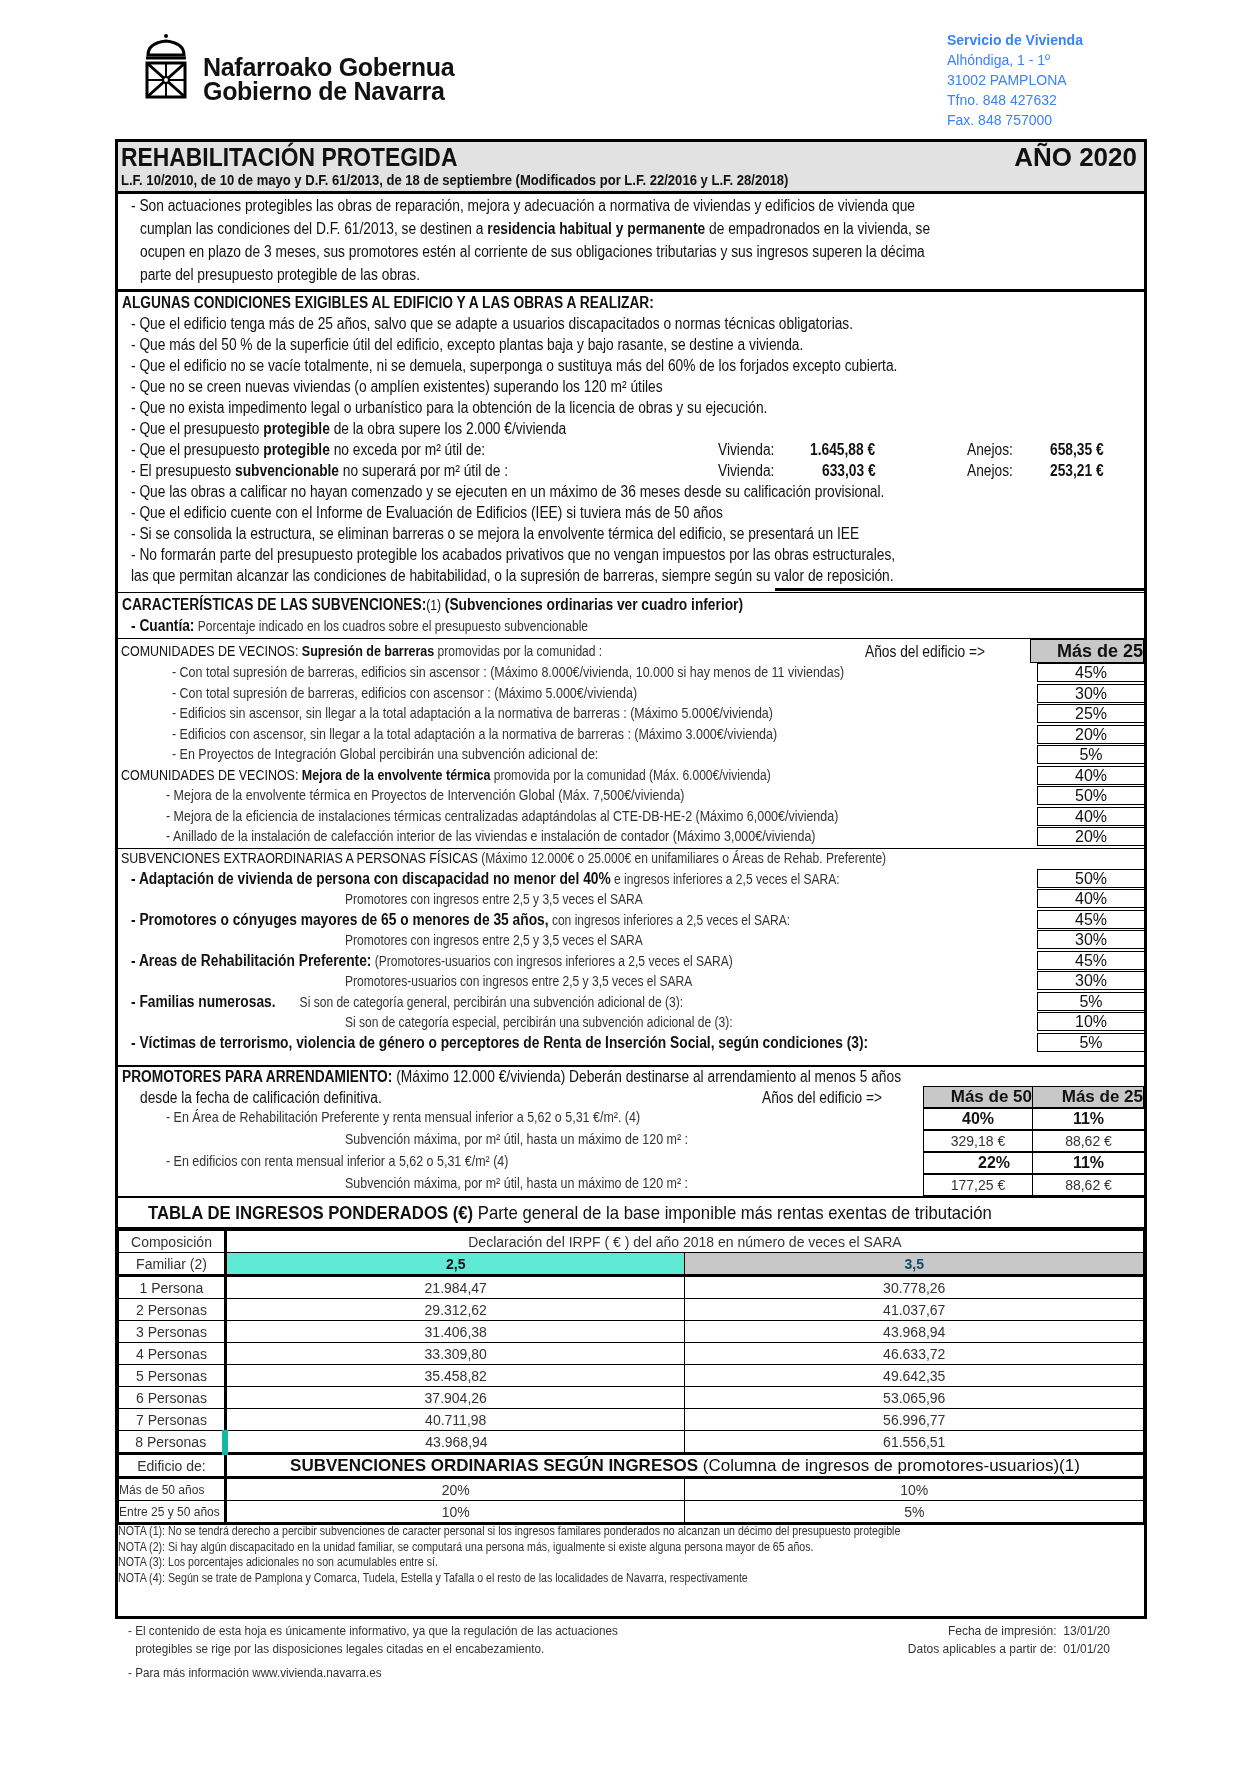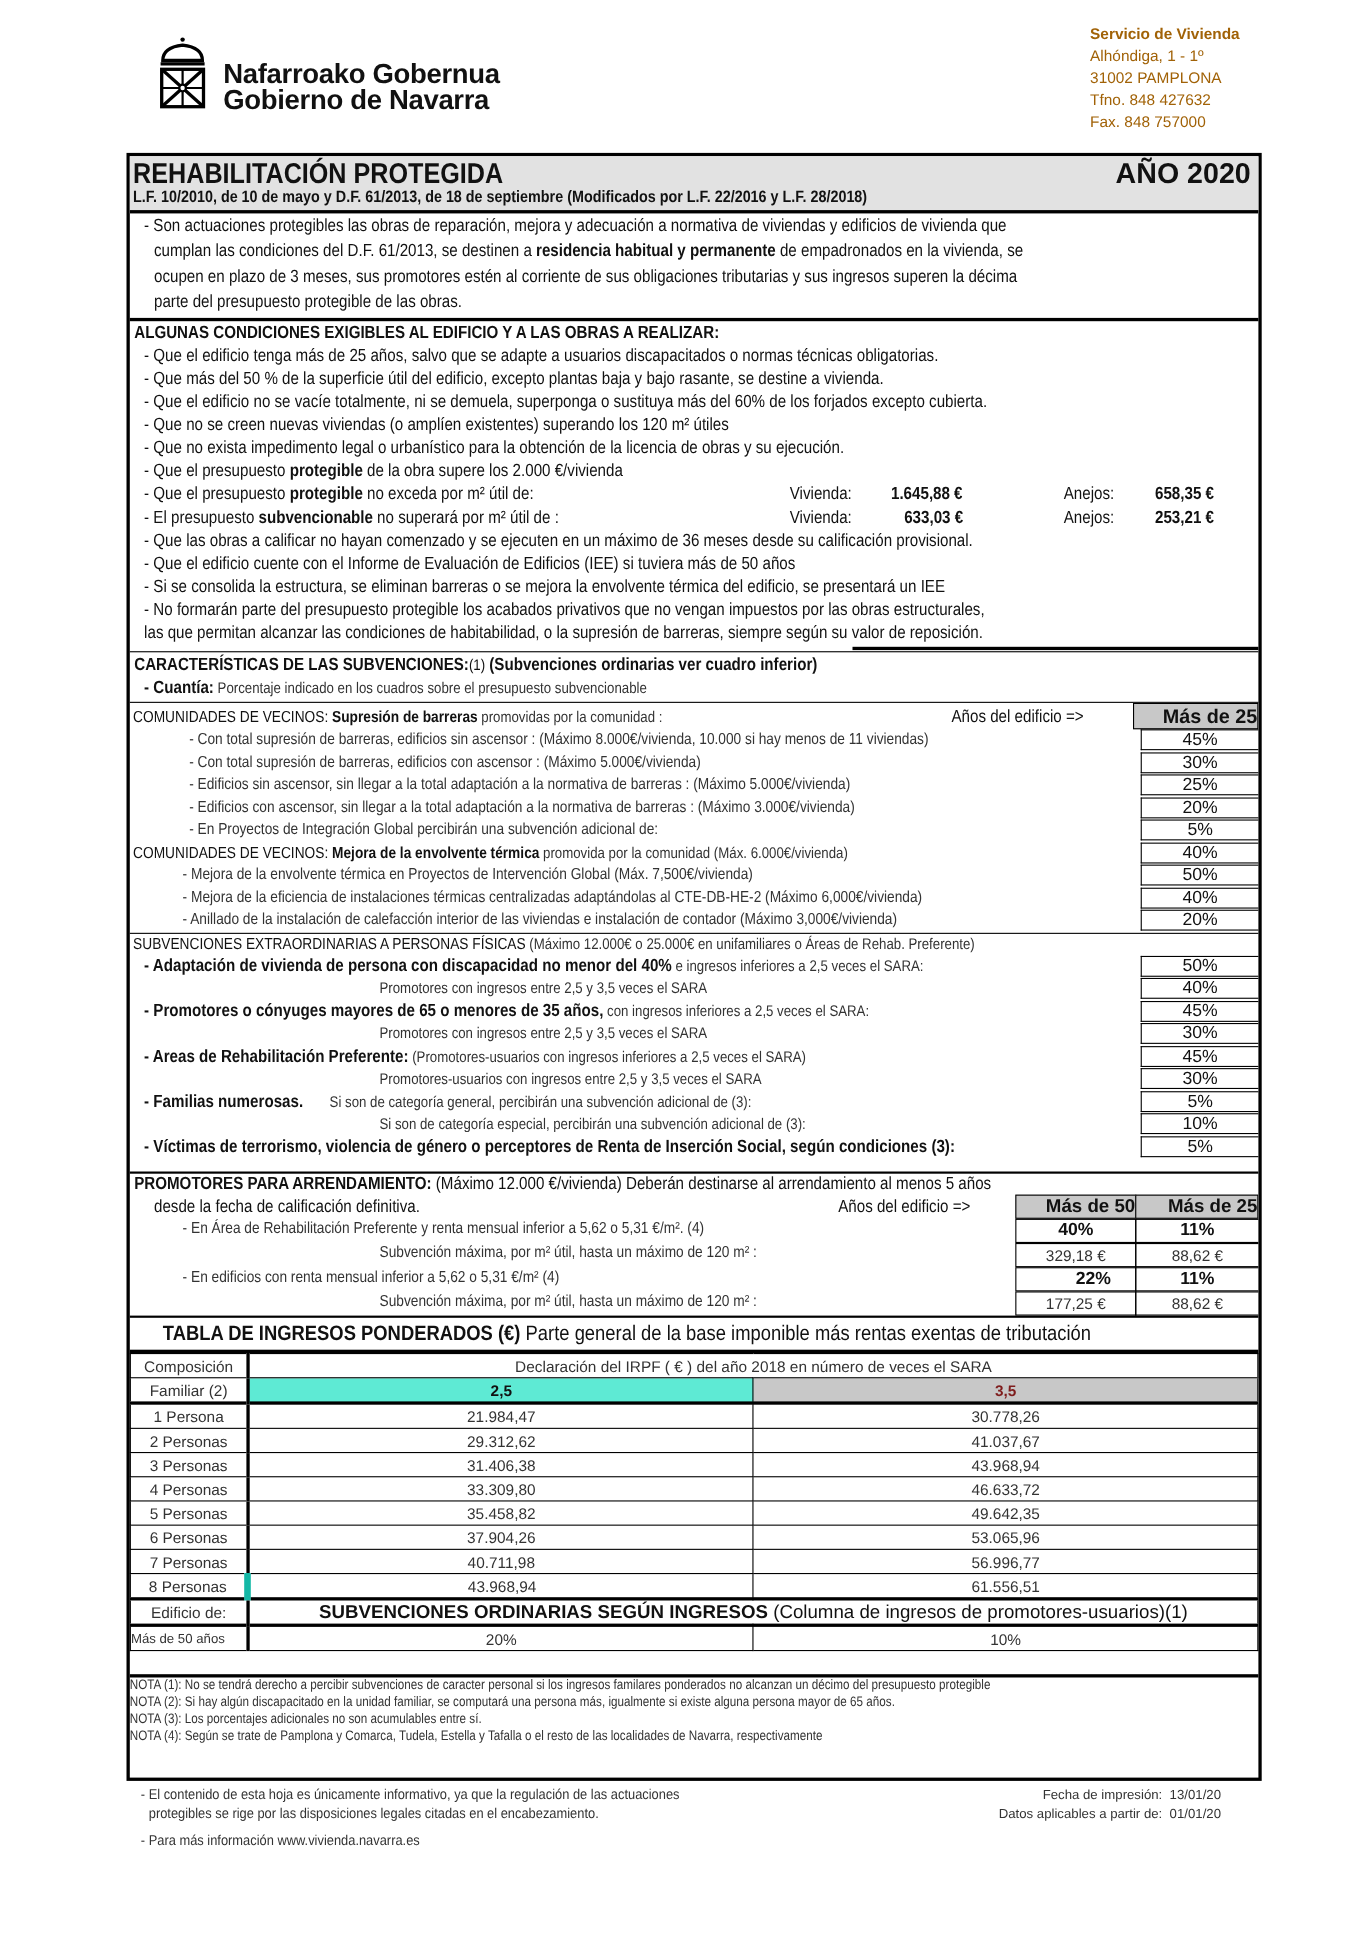--- a/index.html
+++ b/index.html
@@ -1,20 +1,20 @@
 <!DOCTYPE html>
 <html><head>
 <meta charset="utf-8">
 <style>
   html,body{margin:0;padding:0;background:#fff;}
   body{width:1241px;height:1766px;position:relative;overflow:hidden;font-family:"Liberation Sans",sans-serif;color:#111;}
   .abs{position:absolute;white-space:nowrap;}
   .logo-svg{position:absolute;left:143px;left:140px;top:33px;}
   .logo-text{position:absolute;left:203px;top:55px;font-size:25px;font-weight:bold;line-height:24px;letter-spacing:-0.3px;}
-  .addr{position:absolute;left:947px;top:20px;font-size:14px;line-height:20px;color:#a16207;margin-left:44px;}
+  .addr{position:absolute;left:947px;top:30px;font-size:14px;line-height:20px;color:#3b82f6;}
   .addr .b{font-weight:bold;}
   .frame{position:absolute;left:115px;top:139px;width:1032px;height:1480px;border:3px solid #000;box-sizing:border-box;}
   .hdr{position:absolute;left:118px;top:142px;width:1026px;height:49px;background:#e2e2e2;border-bottom:3px solid #000;}
   .title{left:121px;top:142px;font-size:26px;font-weight:bold;transform:scaleX(0.88);transform-origin:left;}
   .year{right:104px;top:142px;font-size:26px;font-weight:bold;}
   .laws{left:121px;top:171px;font-size:15px;font-weight:bold;transform:scaleX(0.87);transform-origin:left;}
   .line{position:absolute;font-size:16px;white-space:nowrap;transform:scaleX(0.86);transform-origin:left;}
   .hr{position:absolute;left:118px;width:1026px;background:#000;}
   .sec-title{font-weight:bold;}
   .small{font-size:14px;color:#333;}
@@ -172,21 +172,21 @@
       <col style="width:459px">
     </colgroup>
   <tbody>
       <tr>
         <td style="border-right:3px solid #000;">Composición</td>
       <td colspan="2" style="border-bottom:none;">Declaración del IRPF ( € ) del año 2018 en número de veces el SARA</td>
       </tr>
   <tr style="border-bottom:3px solid #000;">
         <td style="border-right:3px solid #000;">Familiar (2)</td>
       <td style="background:#5eead4;font-weight:bold;color:#111;">2,5</td>
-      <td style="background:#c8c8c8;font-weight:bold;color:#7f1d1d;">3,5</td>
+      <td style="background:#c8c8c8;font-weight:bold;color:#0c4a6e;">3,5</td>
       </tr>
   </tbody>
     <tbody id="ing-body">
       <tr>
         <td style="border-right:3px solid #000;">1 Persona</td>
         <td>21.984,47</td>
         <td>30.778,26</td>
       </tr>
       <tr>
         <td style="border-right:3px solid #000;">2 Personas</td>
@@ -229,20 +229,25 @@
     <td style="border-right:3px solid #000;">Edificio de:</td>
     <td colspan="2" style="font-size:17px;color:#111;"><b>SUBVENCIONES ORDINARIAS SEGÚN INGRESOS</b><span> (Columna de ingresos de promotores-usuarios)(1)</span></td>
   </tr>
   </tbody>
     <tbody id="ord-body">
       <tr>
         <td style="border-right:3px solid #000;font-size:12px;text-align:left;">Más de 50 años</td>
         <td>20%</td>
         <td>10%</td>
       </tr>
+      <tr>
+        <td style="border-right:3px solid #000;font-size:12px;text-align:left;">Entre 25 y 50 años</td>
+        <td>10%</td>
+        <td>5%</td>
+      </tr>
     </tbody>
 </table>
 
 <div class="hr" style="top:1522px;height:3px;"></div>
 <div class="notes" style="top:1524px;" id="notes">
     <div>NOTA (1): No se tendrá derecho a percibir subvenciones de caracter personal si los ingresos familares ponderados no alcanzan un décimo del presupuesto protegible</div>
     <div>NOTA (2): Si hay algún discapacitado en la unidad familiar, se computará una persona más, igualmente si existe alguna persona mayor de 65 años.</div>
     <div>NOTA (3): Los porcentajes adicionales no son acumulables entre sí.</div>
     <div>NOTA (4): Según se trate de Pamplona y Comarca, Tudela, Estella y Tafalla o el resto de las localidades de Navarra, respectivamente</div>
   </div>

